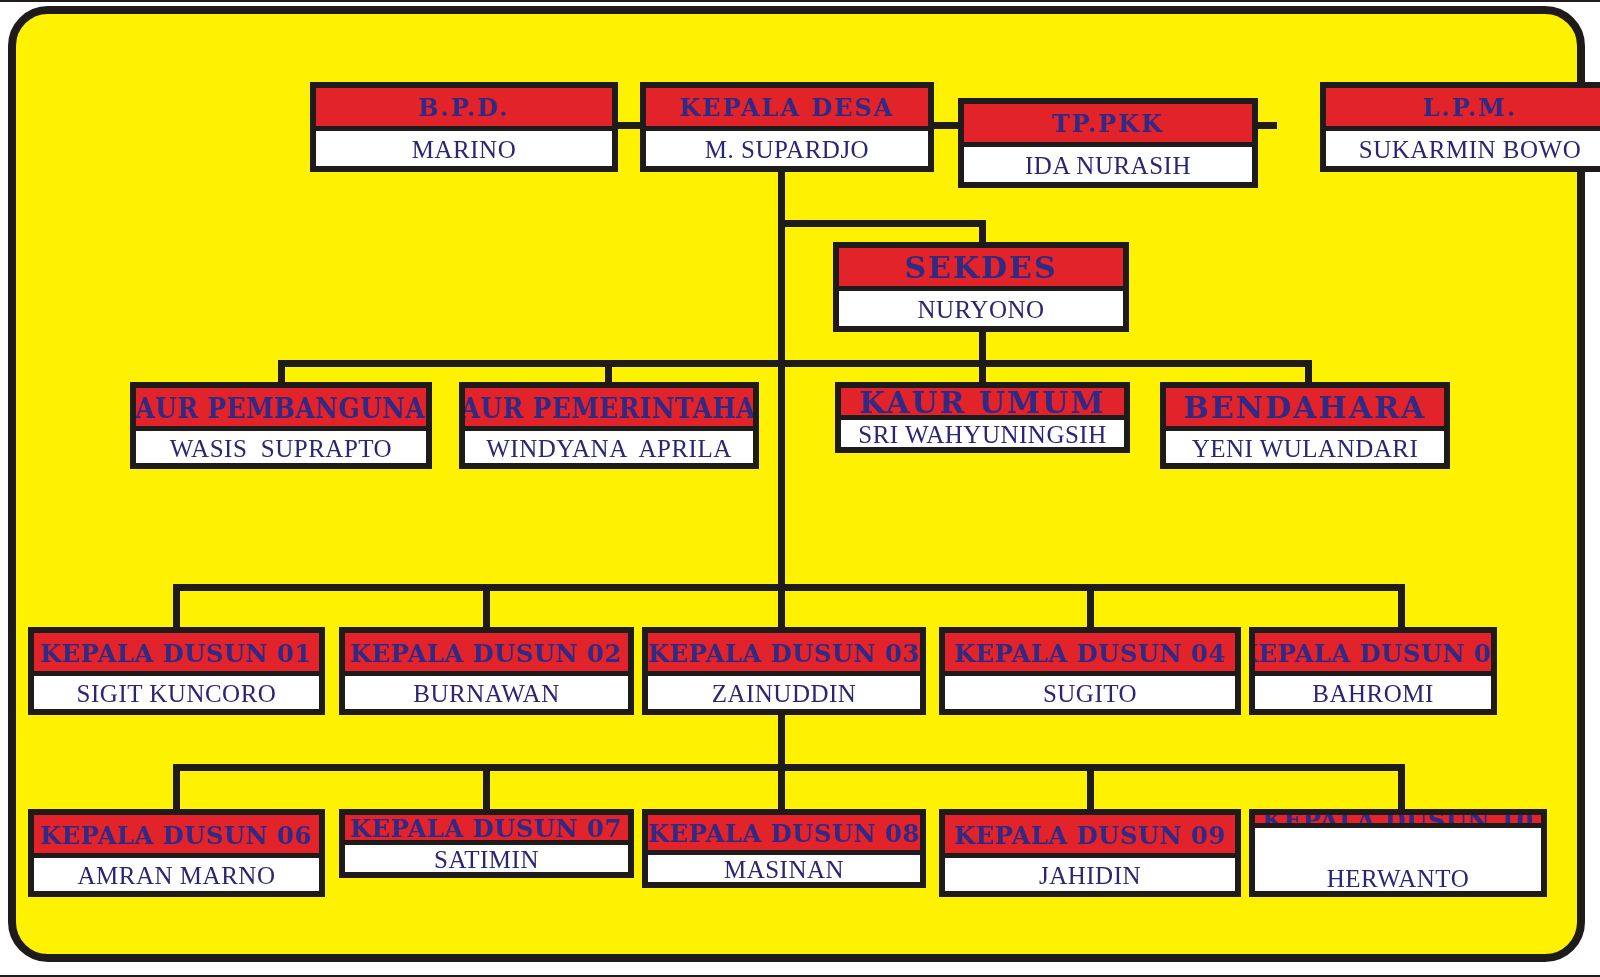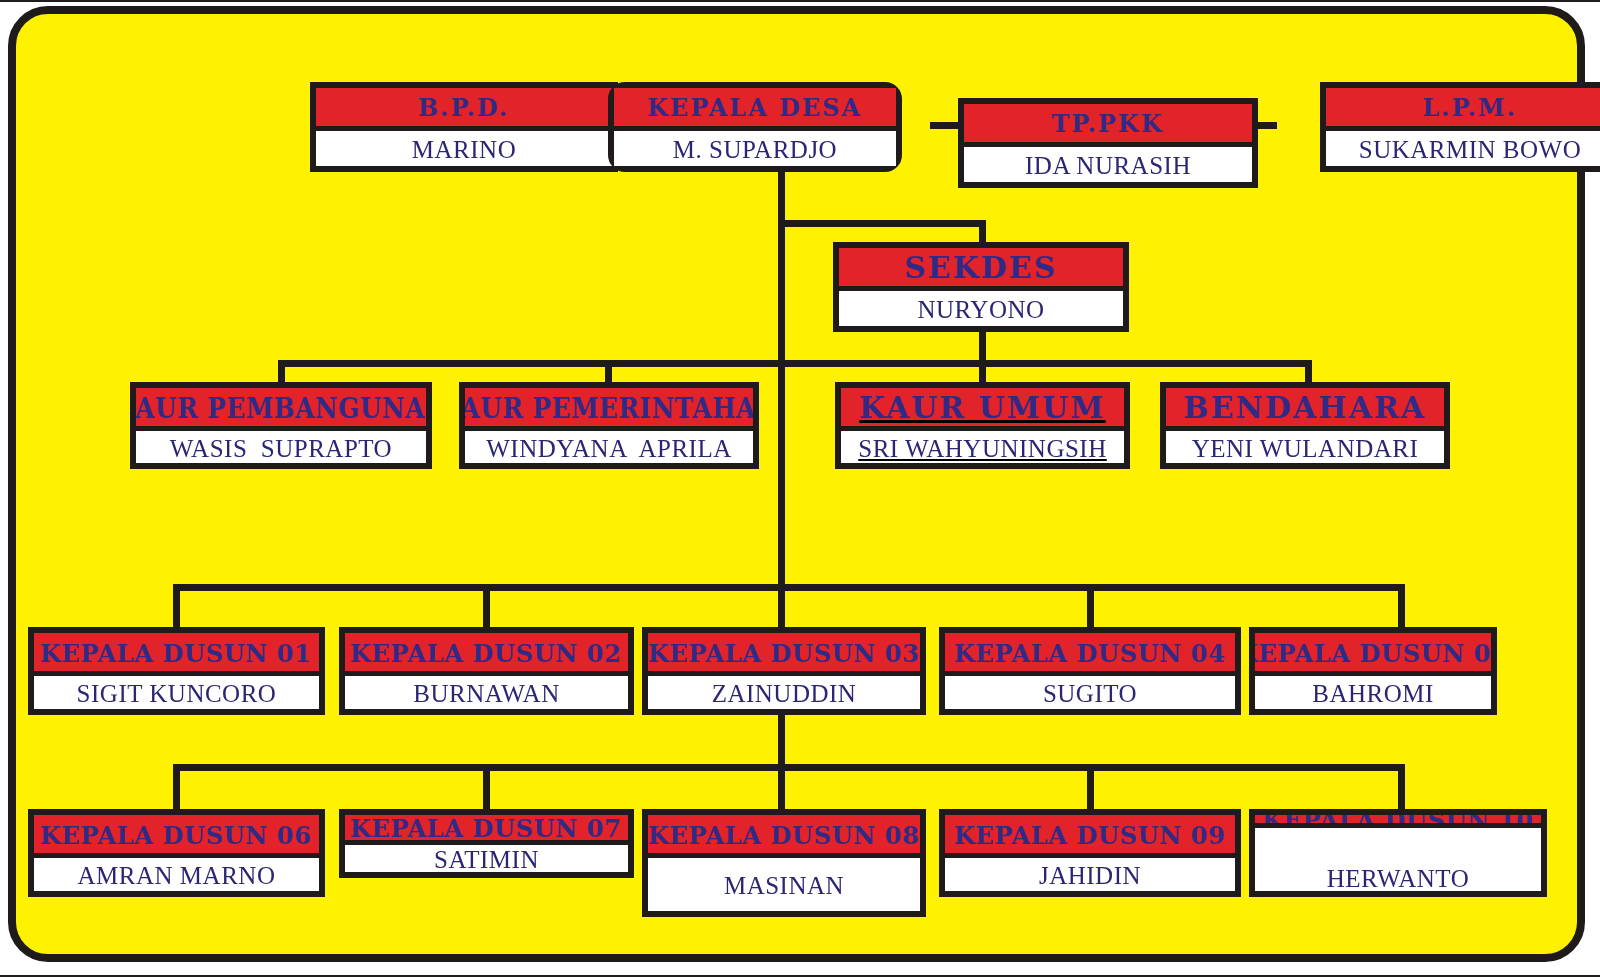--- a/index.html
+++ b/index.html
@@ -101,21 +101,21 @@
   <div class="ln" style="left:483px;top:764px;width:7px;height:45px;"></div>
   <div class="ln" style="left:1087px;top:764px;width:7px;height:45px;"></div>
   <div class="ln" style="left:1398px;top:764px;width:7px;height:45px;"></div>
 
   <div class="node" style="left:310px;top:80px;width:308px;height:90px;">
     <div class="node-title">
         <span class="t s-row1">B.P.D.</span>
       </div>
     <div class="node-name">MARINO</div>
   </div>
-  <div class="node" style="left:608px;top:80px;width:294px;height:90px;border-radius:17px;">
+  <div class="node" style="left:640px;top:80px;width:294px;height:90px;">
     <div class="node-title">
         <span class="t s-row1">KEPALA DESA</span>
       </div>
     <div class="node-name">M. SUPARDJO</div>
   </div>
   <div class="node" style="left:958px;top:96px;width:300px;height:90px;">
     <div class="node-title">
         <span class="t s-row1">TP.PKK</span>
       </div>
     <div class="node-name">IDA NURASIH</div>
@@ -139,21 +139,21 @@
         <span class="t s-kaur">KAUR PEMBANGUNAN</span>
       </div>
     <div class="node-name">WASIS  SUPRAPTO</div>
   </div>
   <div class="node" style="left:459px;top:380px;width:300px;height:87px;">
     <div class="node-title">
         <span class="t s-kaur">KAUR PEMERINTAHAN</span>
       </div>
     <div class="node-name">WINDYANA  APRILA</div>
   </div>
-  <div class="node" style="left:835px;top:380px;width:295px;height:87px;text-decoration:underline;">
+  <div class="node" style="left:835px;top:380px;width:295px;height:71px;">
     <div class="node-title">
         <span class="t s-big">KAUR UMUM</span>
       </div>
     <div class="node-name">SRI WAHYUNINGSIH</div>
   </div>
   <div class="node" style="left:1160px;top:380px;width:290px;height:87px;">
     <div class="node-title">
         <span class="t s-big">BENDAHARA</span>
       </div>
     <div class="node-name">YENI WULANDARI</div>
@@ -195,21 +195,21 @@
         <span class="t s-dusun">KEPALA DUSUN 06</span>
       </div>
     <div class="node-name">AMRAN MARNO</div>
   </div>
   <div class="node" style="left:339px;top:807px;width:295px;height:69px;">
     <div class="node-title">
         <span class="t s-dusun">KEPALA DUSUN 07</span>
       </div>
     <div class="node-name">SATIMIN</div>
   </div>
-  <div class="node" style="left:642px;top:807px;width:284px;height:108px;justify-content:flex-end;">
+  <div class="node" style="left:642px;top:807px;width:284px;height:79px;justify-content:flex-end;">
     <div class="node-title">
         <span class="t s-dusun">KEPALA DUSUN 08</span>
       </div>
     <div class="node-name">MASINAN</div>
   </div>
   <div class="node" style="left:939px;top:807px;width:302px;height:88px;">
     <div class="node-title">
         <span class="t s-dusun">KEPALA DUSUN 09</span>
       </div>
     <div class="node-name">JAHIDIN</div>

